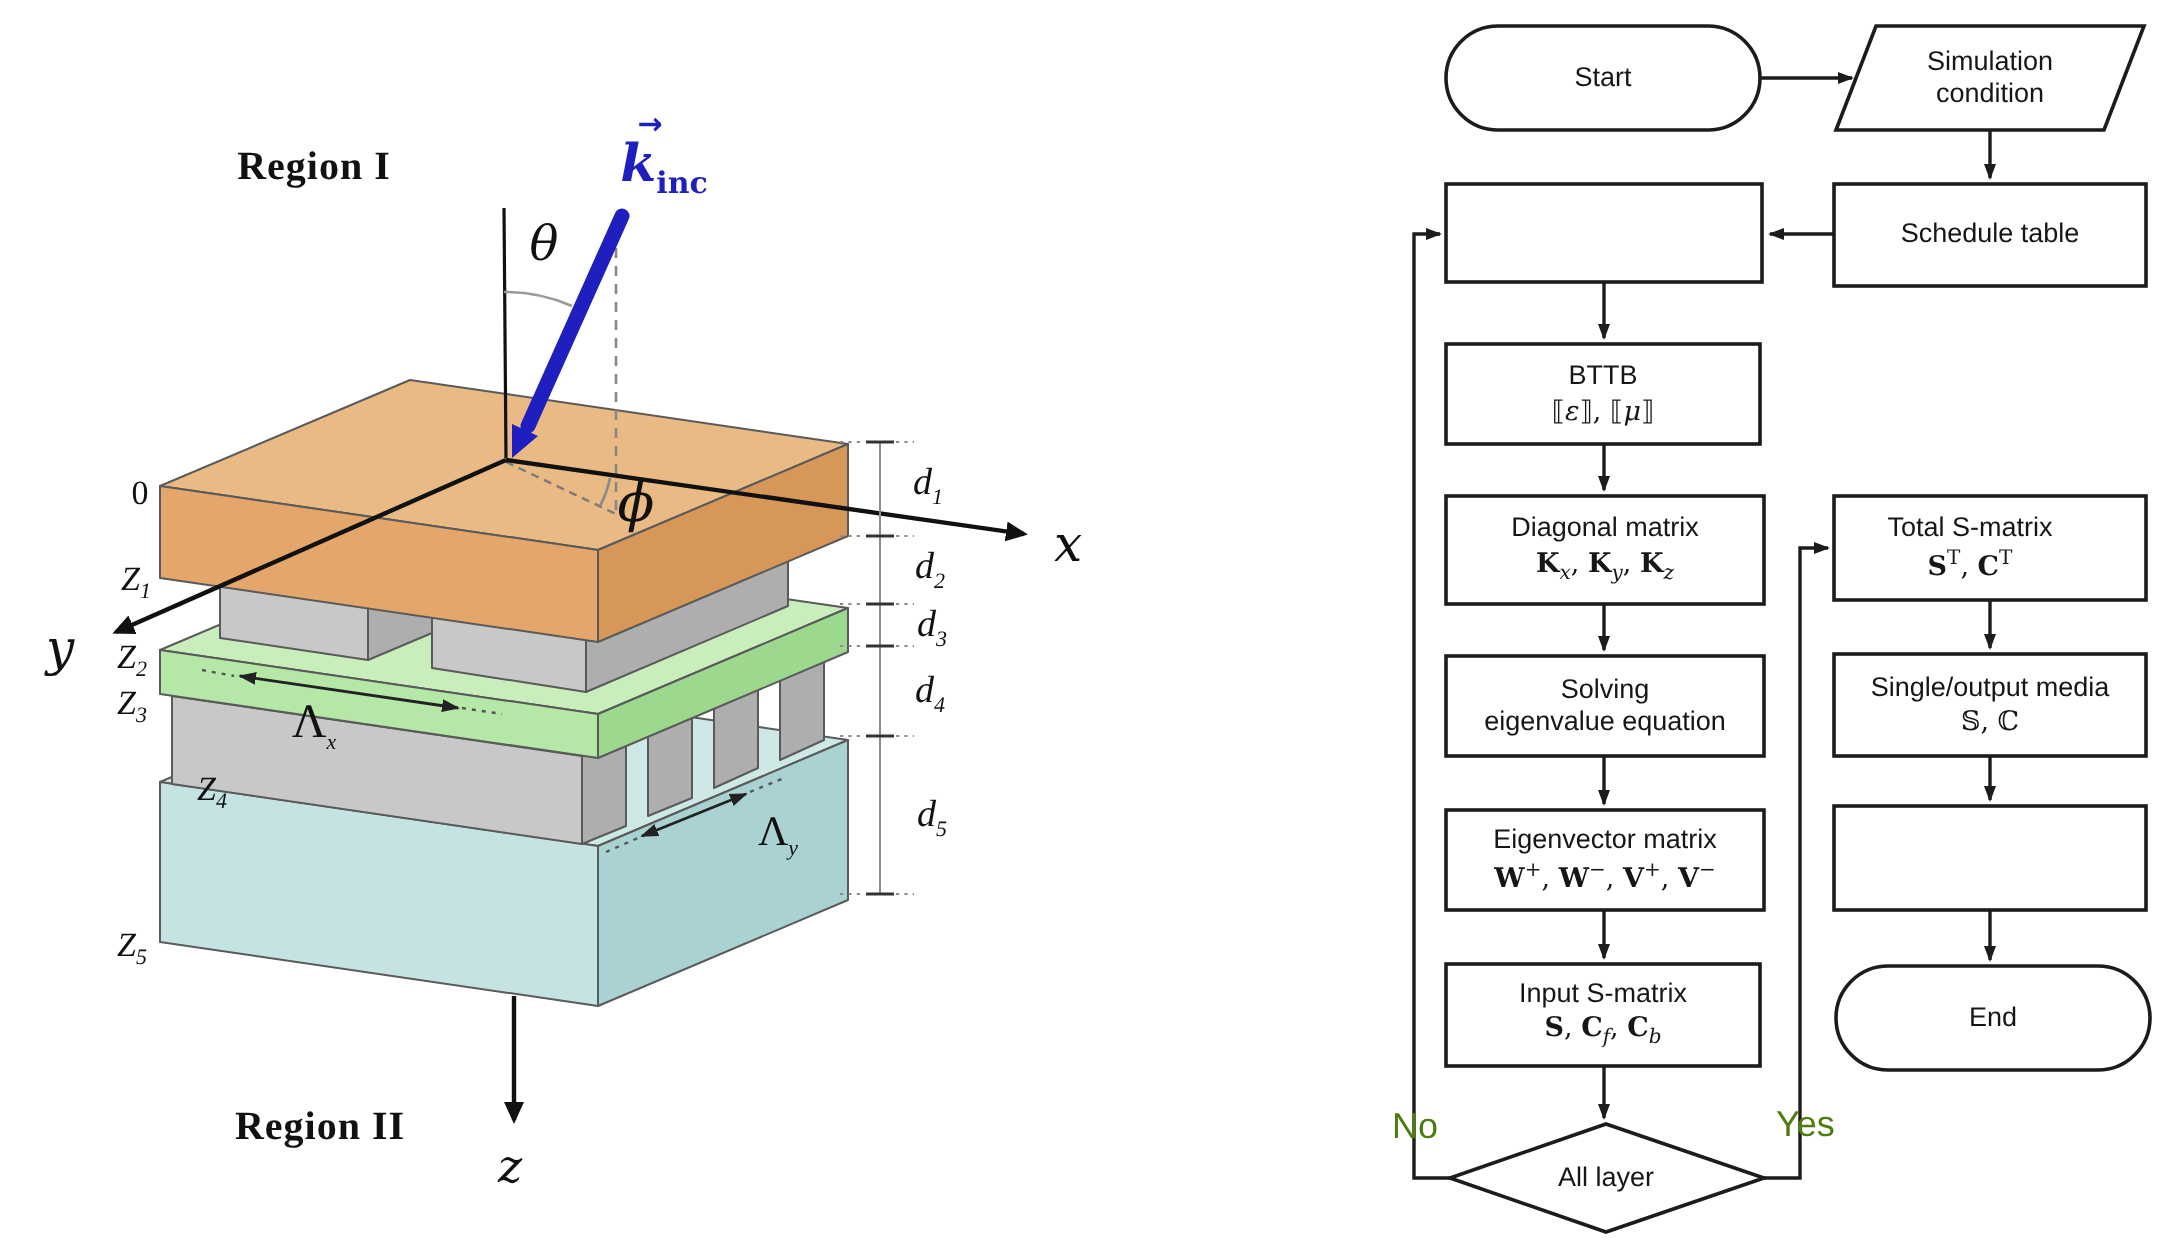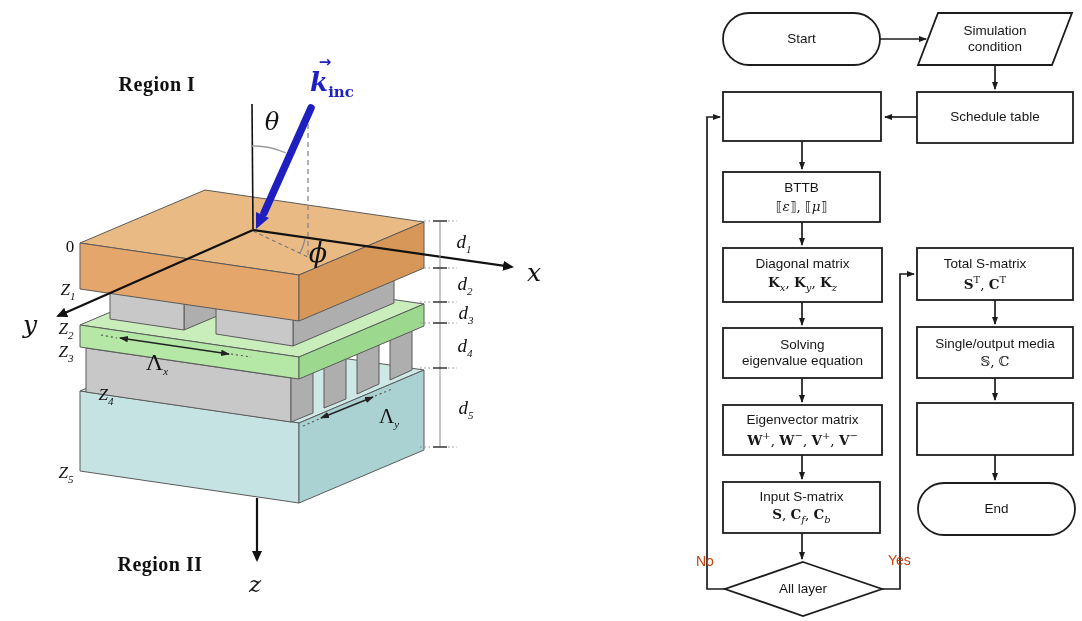--- a/index.html
+++ b/index.html
@@ -35,21 +35,21 @@
   .karrow{font-family:"DejaVu Sans",sans-serif;font-size:15px;font-weight:bold;
           color:var(--k_blue,#1f1fc0);}
   .greek{font-family:"DejaVu Serif",serif;font-style:italic;}
 
   
   .node{position:absolute;display:flex;flex-direction:column;align-items:center;
         justify-content:center;text-align:center;color:#161616;font-size:13.5px;line-height:1.22;}
   .mathline{font-family:"DejaVu Serif","DejaVu Sans",serif;font-size:13.5px;margin-top:1px;}
   .mathline sub{font-size:10px;}
   .mathline sup{font-size:10px;}
-  .flowtag{position:absolute;color:#c2410c;font-size:14px;text-align:center;}
+  .flowtag{position:absolute;color:#4d7c0f;font-size:18px;text-align:center;}
 </style>
 </head>
 <body>
 
 <div id="canvas">
 
   <svg width="1082" height="621" viewBox="0 0 1082 621">
     <defs>
       <marker id="axarr" orient="auto" markerUnits="userSpaceOnUse" markerWidth="16" markerHeight="14" refX="9" refY="5">
         <path d="M0,0 L11,5 L0,10 z" fill="#111"></path>

